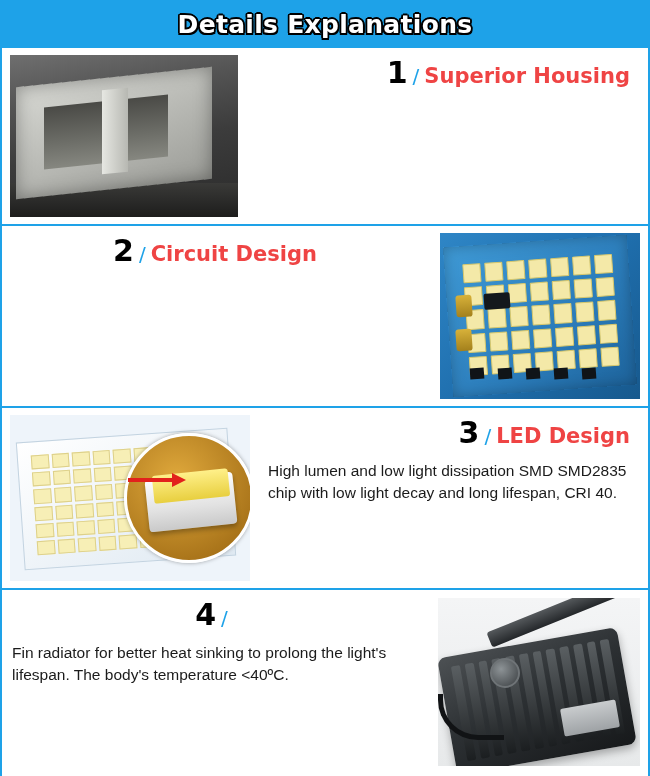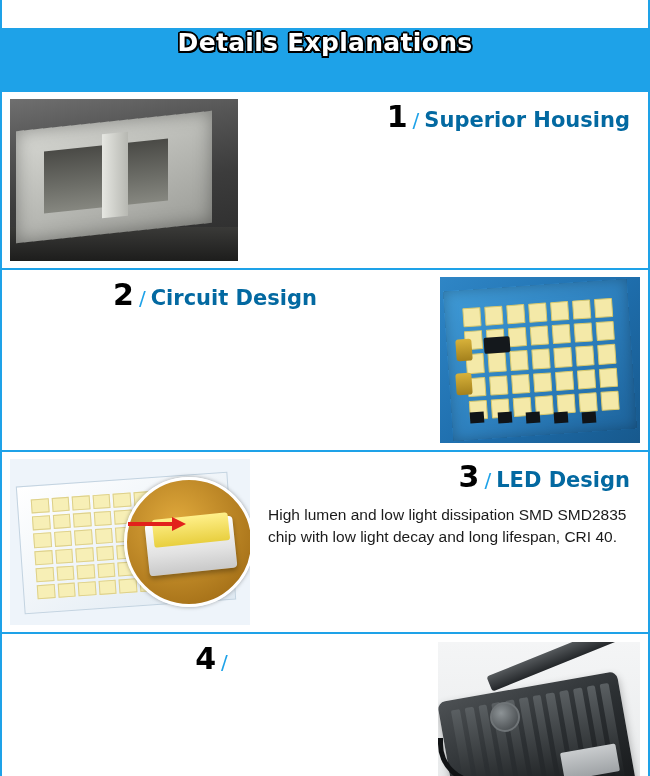--- a/index.html
+++ b/index.html
@@ -12,27 +12,26 @@
   .page {
     position: relative;
     width: 650px; height: 776px;
     background: #ffffff;
     overflow: hidden;
     border-left: 2px solid #1ea2e8;
     border-right: 2px solid #1ea2e8;
   }
   
   .header {
-    height: 64px;
+    height: 48px;
     background: #1ea2e8;
     display: flex;
-    align-items: flex-start;
+    align-items: center;
     justify-content: center;
     position: relative;
-    margin-top: 28px;
   }
   .header-title {
     color: #ffffff;
     font-family: "DejaVu Sans", sans-serif;
     font-weight: bold;
     font-size: 25px;
     letter-spacing: 0.3px;
     text-shadow:
       -1.5px -1.5px 0 #000, 1.5px -1.5px 0 #000,
       -1.5px 1.5px 0 #000, 1.5px 1.5px 0 #000,
@@ -85,21 +84,21 @@
     font-family: "DejaVu Sans", sans-serif;
     font-size: 20px;
     color: #1ea2e8;
     margin: 0 5px;
     line-height: 1;
   }
   .title {
     font-family: "DejaVu Sans", sans-serif;
     font-weight: bold;
     font-size: 21px;
-    color: #0369a1;
+    color: #ef4444;
     line-height: 1;
   }
   .body-text {
     font-family: "Liberation Sans", sans-serif;
     font-size: 15.5px;
     color: #1b1b1b;
     line-height: 1.42;
   }
   
   .photo { position: relative; overflow: hidden; }
@@ -457,20 +456,21 @@
       <div class="body-text">High lumen and low light dissipation SMD SMD2835 chip with low light decay and long lifespan, CRI 40.</div>
     </div>
   </div>
 
   <div class="row r4">
     <div class="text-col">
       <div class="heading center">
         <span class="num">4</span>
         <span class="slash">/</span>
       </div>
+      <div class="body-text">Fin radiator for better heat sinking to prolong the light's lifespan. The body's temperature &lt;40ºC.</div>
     </div>
     <div class="media">
       <div class="photo photo4">
         <div class="bracket"></div>
         <div class="bodyshell"></div>
         <div class="fins">
           <i></i>
             <i></i>
             <i></i>
             <i></i>

